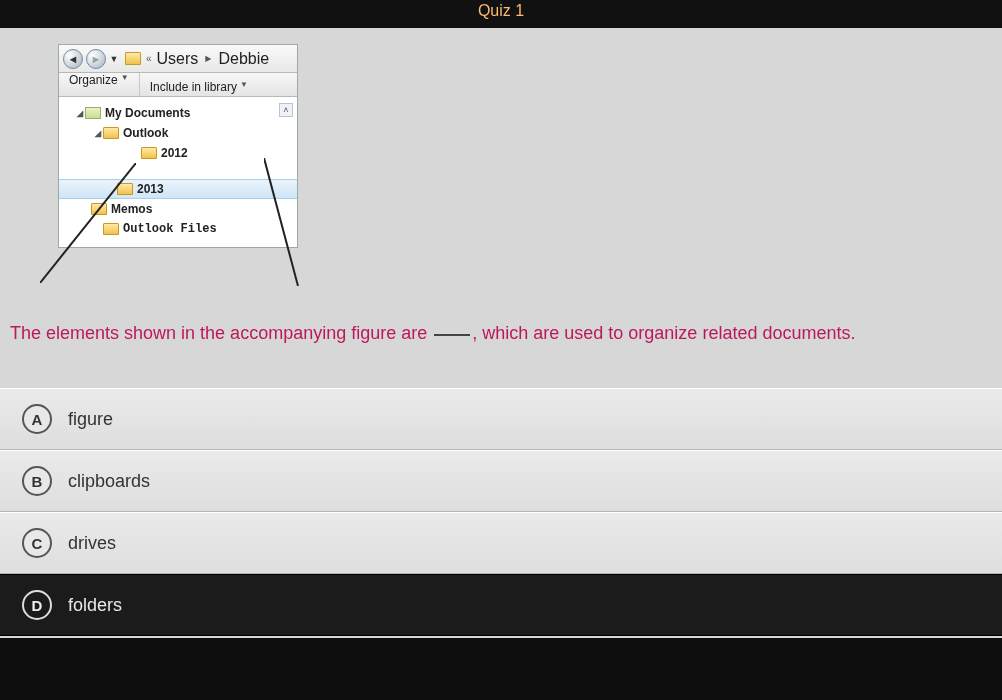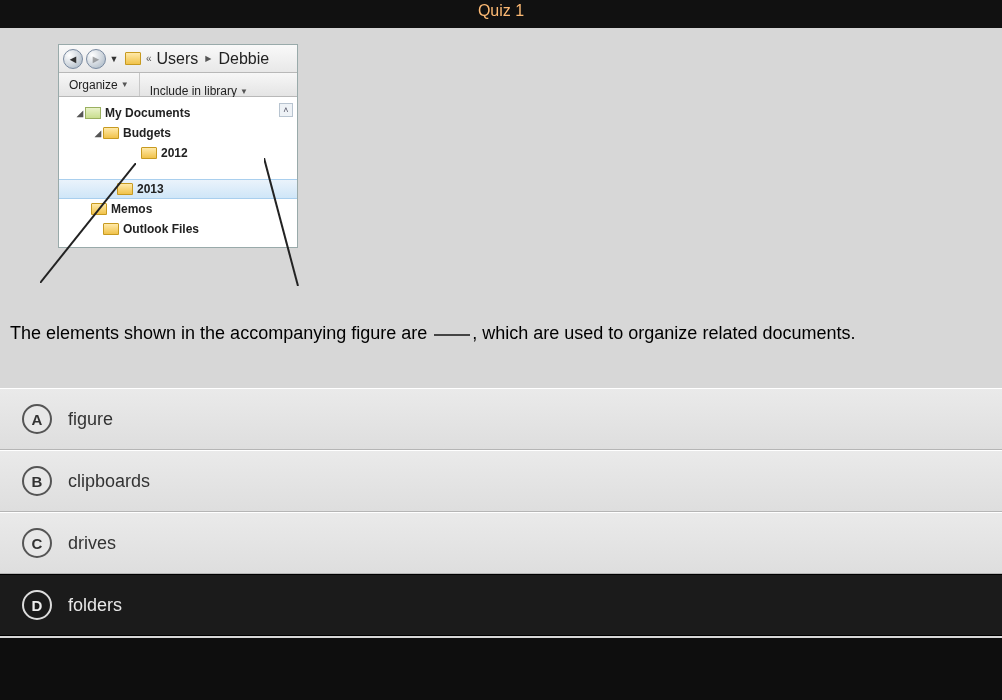--- a/index.html
+++ b/index.html
@@ -76,21 +76,21 @@
     display:flex;
     height: 24px;
     background: linear-gradient(#f7f7f7,#e4e4e4);
     border-bottom:1px solid #b8b8b8;
     align-items:center;
     font-size: 12px;
   }
   .toolbar .tbtn {
     padding: 0 10px;
     height: 100%;
-    display:flex; align-items:center;
+    display:flex; 
     border-right:1px solid #c8c8c8;
     gap:3px;
   }
   .tiny-caret { font-size: 8px; color:#555; }
 
   .tree {
     padding: 6px 0 8px 0;
     background:#fff;
     min-height: 130px;
     position:relative;
@@ -148,21 +148,21 @@
     width: 60px; height: 128px;
     pointer-events:none;
   }
 
   .question {
     position:absolute;
     left: 10px;
     top: 294px;
     width: 970px;
     font-size: 18px;
-    color: #000000;
+    color: #be185d;
     line-height: 1.3;
   }
   .blank {
     display:inline-block;
     border-bottom: 2px solid #444;
     width: 36px;
     transform: translateY(-3px);
     margin: 0 2px;
   }
 
@@ -254,39 +254,39 @@
 
       <div class="tree-row" style="padding-left:16px;">
         <span class="disclose">◢</span>
         <div class="docfolder-icon"></div>
         <span>My Documents</span>
       </div>
 
       <div class="tree-row" style="padding-left:34px;">
         <span class="disclose">◢</span>
         <div class="folder-icon"></div>
-        <span>Budgets</span>
+        <span>Outlook</span>
       </div>
 
       <div class="tree-row" style="padding-left:82px;">
         <div class="folder-icon"></div>
         <span>2012</span>
       </div>
 
       <div class="tree-row row-selected" style="padding-left:58px;">
         <div class="folder-icon"></div>
         <span>2013</span>
       </div>
 
       <div class="tree-row" style="padding-left:32px;">
         <div class="folder-icon"></div>
         <span>Memos</span>
       </div>
 
-      <div class="tree-row" style="padding-left:44px;">
+      <div class="tree-row" style="padding-left:44px;font-family:Liberation Mono, monospace;">
         <div class="folder-icon"></div>
         <span>Outlook Files</span>
       </div>
     </div>
   </div>
 
   <svg class="callout-line-1">
     <line x1="0" y1="120" x2="96" y2="0" stroke="#222" stroke-width="2"></line>
   </svg>
   <svg class="callout-line-2">

